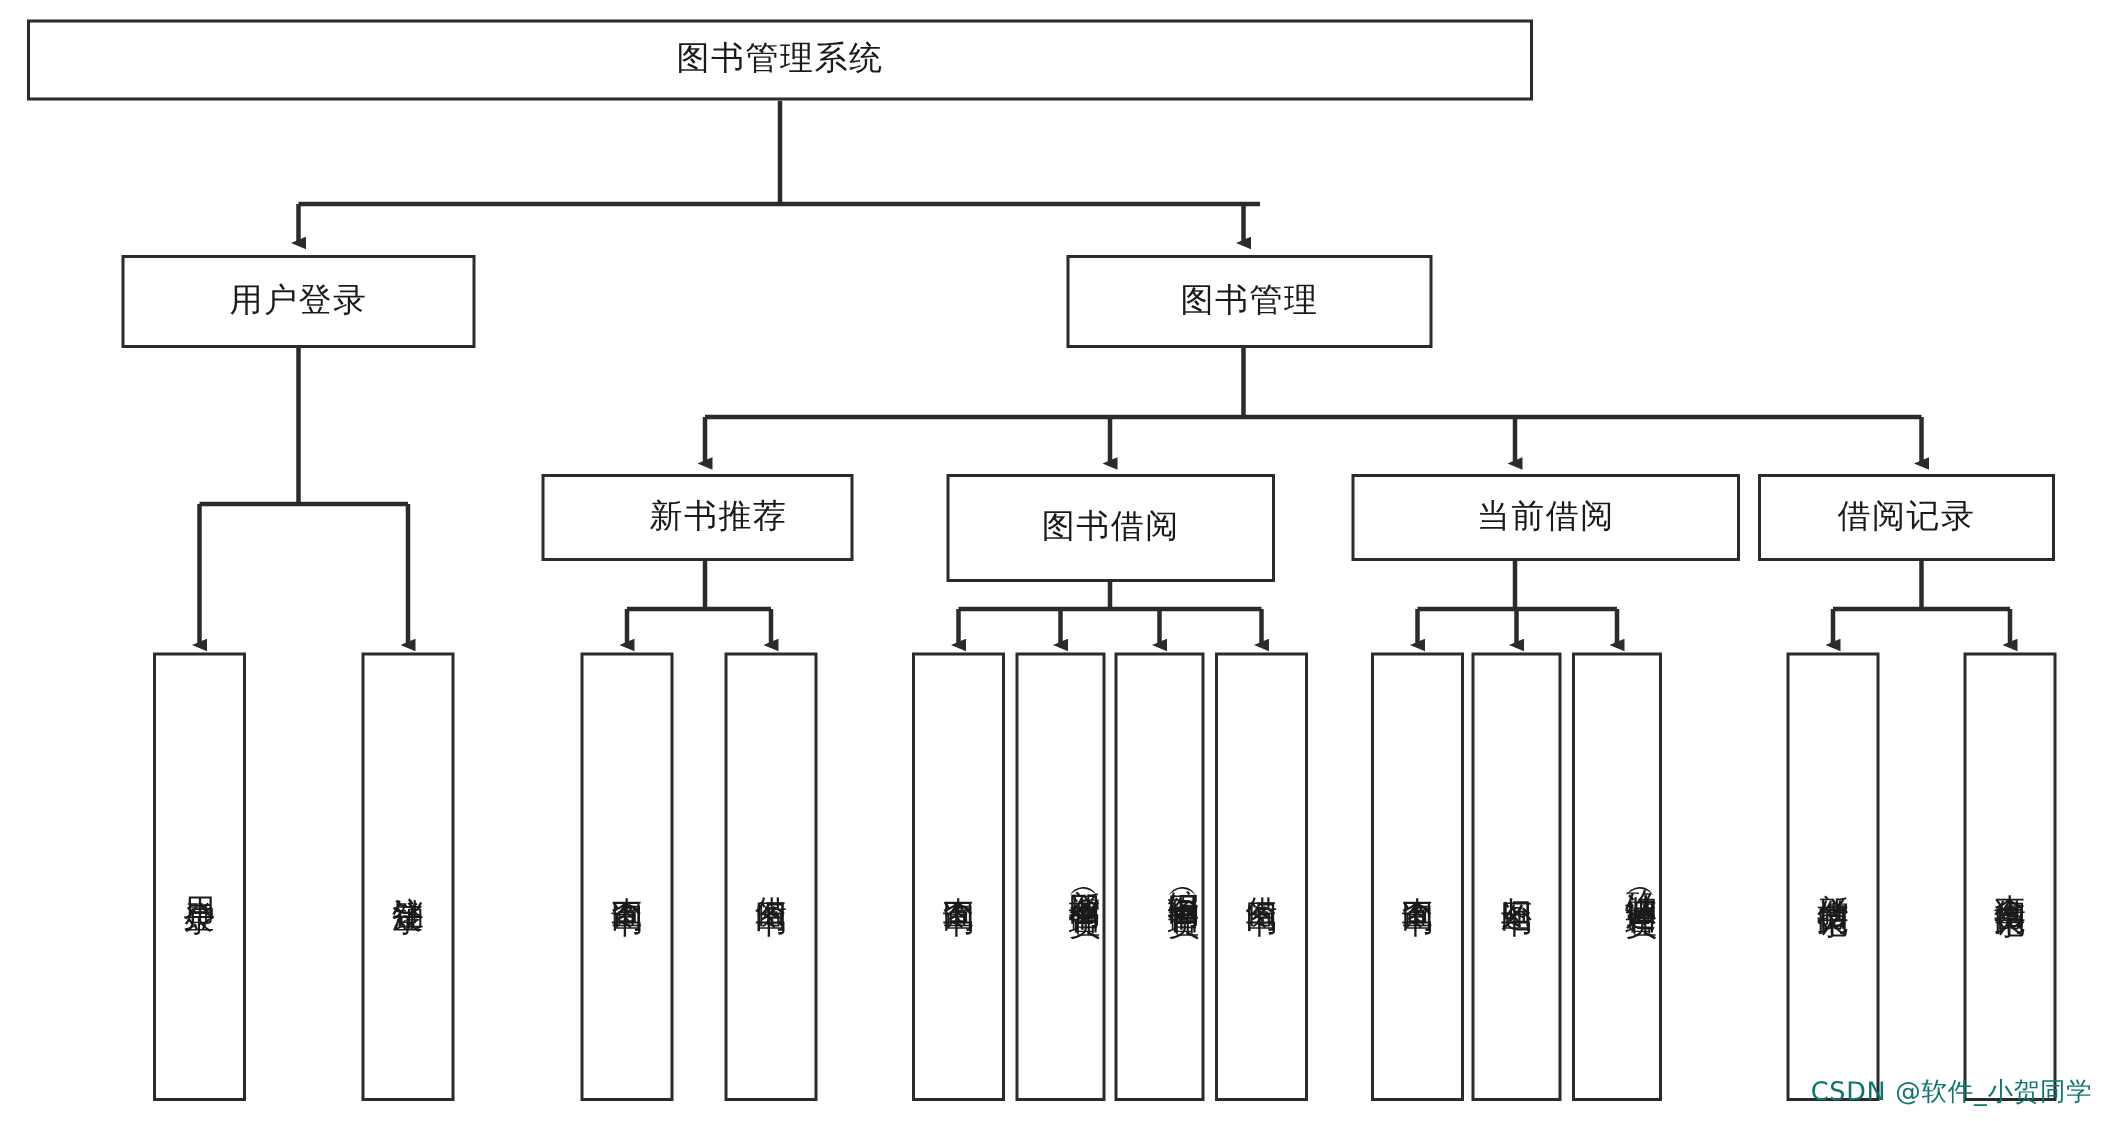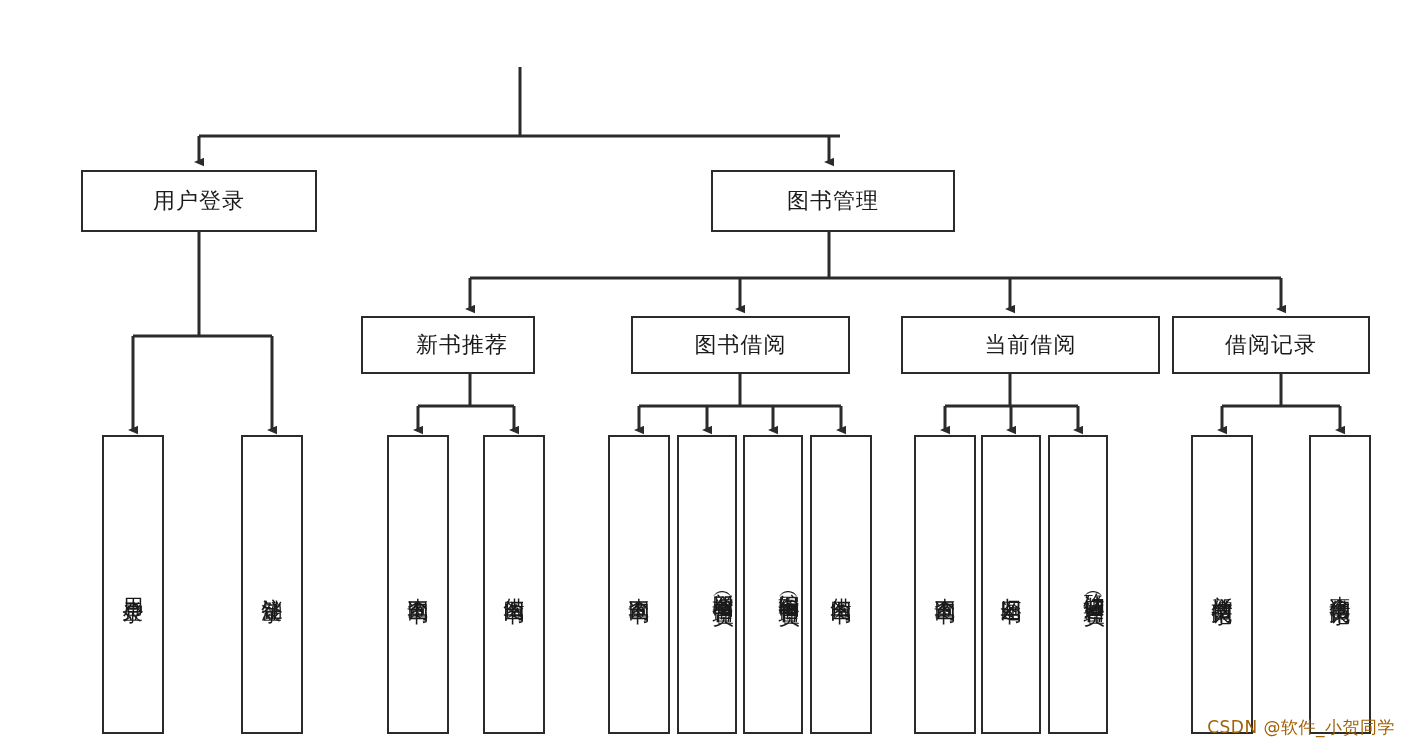--- a/index.html
+++ b/index.html
@@ -56,21 +56,21 @@
   }
   .node-label {
     display: block;
     white-space: pre-line;
   }
   #watermark {
     position: absolute;
     right: 10px;
     bottom: 8px;
     font-size: 17px;
-    color: #a16207;
+    color: #0f766e;
     letter-spacing: 0.5px;
     white-space: nowrap;
     pointer-events: none;
   }
 </style>
 </head>
 <body>
 
 <div id="canvas">
 
@@ -120,32 +120,35 @@
       <path d="M1011,406 L1011,430" marker-end="url(#arrow)"></path>
       <path d="M1078,406 L1078,430" marker-end="url(#arrow)"></path>
 
       <path d="M1281,374 L1281,406"></path>
       <path d="M1222,406 L1340,406"></path>
       <path d="M1222,406 L1222,430" marker-end="url(#arrow)"></path>
       <path d="M1340,406 L1340,430" marker-end="url(#arrow)"></path>
     </g>
   </svg>
 
+  <div class="node horiz" style="left:18px; top:13px; width:1004px; height:54px;">
+    <span class="node-label">图书管理系统</span>
+  </div>
 
   <div class="node horiz" style="left:81px; top:170px; width:236px; height:62px;">
     <span class="node-label">用户登录</span>
   </div>
   <div class="node horiz" style="left:711px; top:170px; width:244px; height:62px;">
     <span class="node-label">图书管理</span>
   </div>
 
-  <div class="node horiz" style="left:361px; top:316px; width:174px; height:58px;padding-left:28px;">
+  <div class="node horiz" style="left:361px; top:316px; width:208px; height:58px;padding-left:28px;">
     <span class="node-label">新书推荐</span>
   </div>
-  <div class="node horiz" style="left:631px; top:316px; width:219px; height:58px;">
+  <div class="node horiz" style="left:631px; top:316px; width:219px; height:72px;">
     <span class="node-label">图书借阅</span>
   </div>
   <div class="node horiz" style="left:901px; top:316px; width:259px; height:58px;">
     <span class="node-label">当前借阅</span>
   </div>
   <div class="node horiz" style="left:1172px; top:316px; width:198px; height:58px;">
     <span class="node-label">借阅记录</span>
   </div>
 
   <div class="node vert centered" style="left:102px; top:435px; width:62px; height:299px;">

